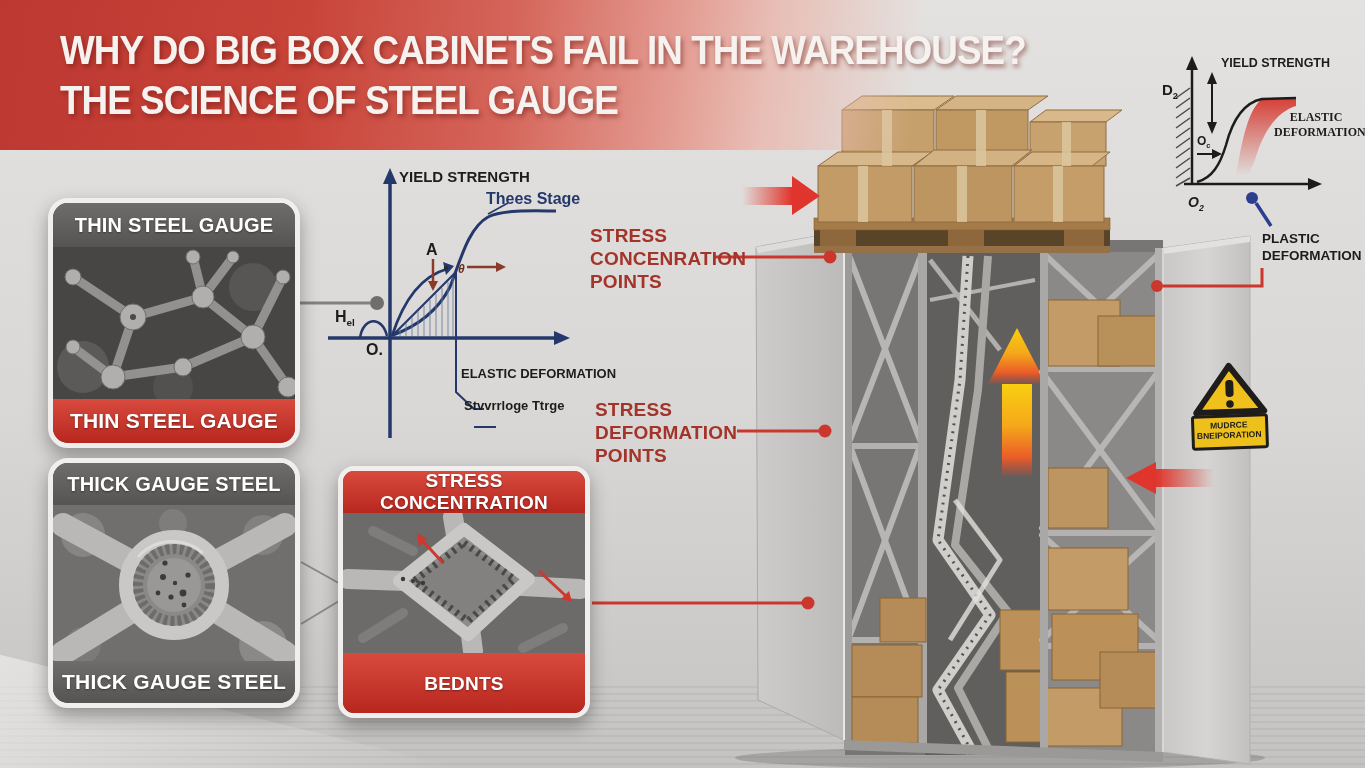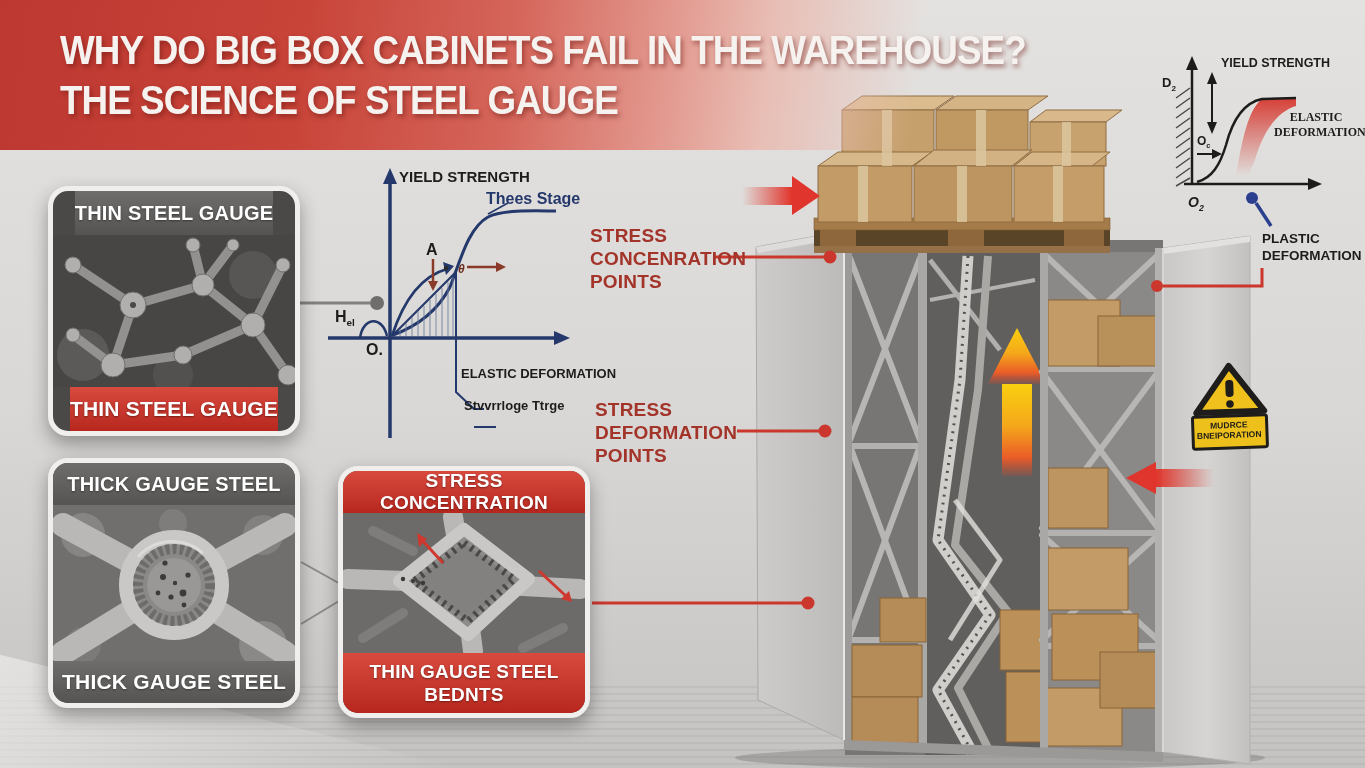--- a/index.html
+++ b/index.html
@@ -283,21 +283,21 @@
       <rect x="1192" y="416" width="74" height="32" rx="2" fill="#eec01b" stroke="#1e1d1b" stroke-width="3"></rect>
     </g>
   </svg>
 
   <div class="abs banner"></div>
   <div class="abs title">
     <div>WHY DO BIG BOX CABINETS FAIL IN THE WAREHOUSE?</div>
     <div>THE SCIENCE OF STEEL GAUGE</div>
   </div>
 
-  <div class="abs panel" style="left:48px;top:186px;width:242px;height:240px;align-items:center;">
+  <div class="abs panel" style="left:48px;top:198px;width:242px;height:240px;">
     <div class="bar gray" style="height:44px;font-size:20px;">THIN STEEL GAUGE</div>
     <div class="pimg">
       <svg viewBox="0 0 242 152" preserveAspectRatio="none">
         <rect width="242" height="152" fill="#474645"></rect>
         <circle cx="30" cy="120" r="26" fill="#5b5a58"></circle>
           <circle cx="200" cy="40" r="24" fill="#575654"></circle>
           <circle cx="120" cy="140" r="20" fill="#525150"></circle>
         <g stroke="#979694" stroke-width="9" stroke-linecap="round" opacity=".95">
           <line x1="20" y1="30" x2="80" y2="70"></line>
             <line x1="80" y1="70" x2="60" y2="130"></line>
@@ -358,21 +358,21 @@
             <circle cx="122" cy="78" r="2.2"></circle>
           <circle cx="112" cy="58" r="2.6"></circle>
             <circle cx="131" cy="100" r="2.4"></circle>
         </g>
         <path d="M85,52 A46 46 0 0 1 150,48" stroke="#e8e7e5" stroke-width="3" fill="none" opacity=".6"></path>
       </svg>
     </div>
     <div class="bar gray" style="height:42px;font-size:21px;">THICK GAUGE STEEL</div>
   </div>
 
-  <div class="abs panel" style="left:338px;top:466px;width:242px;height:242px;">
+  <div class="abs panel" style="left:338px;top:466px;width:242px;height:242px;border-radius:16px;">
     <div class="bar red" style="height:42px;font-size:19px;">STRESS CONCENTRATION</div>
     <div class="pimg">
       <svg viewBox="0 0 242 140" preserveAspectRatio="none">
         <rect width="242" height="140" fill="#6c6b69"></rect>
         <g stroke="#7e7d7b" stroke-width="10" stroke-linecap="round">
           <line x1="20" y1="125" x2="60" y2="100"></line>
             <line x1="180" y1="135" x2="220" y2="115"></line>
             <line x1="30" y1="18" x2="70" y2="38"></line>
         </g>
         <g stroke="#b9b8b6" stroke-width="20" stroke-linecap="round">
@@ -390,21 +390,20 @@
           </g>
         <g stroke="#cf382e" stroke-width="3">
           <line x1="100" y1="50" x2="78" y2="26"></line>
             <line x1="196" y1="58" x2="224" y2="84"></line>
         </g>
         <polygon points="74,20 84,26 76,34" fill="#cf382e"></polygon>
         <polygon points="229,89 218,86 226,78" fill="#cf382e"></polygon>
       </svg>
     </div>
     <div class="bar red" style="height:60px;font-size:19px;line-height:23px;flex-direction:column;">
-      <div>THIN GAUGE STEEL</div>
       <div>BEDNTS</div>
     </div>
   </div>
 
   <div class="abs callout" style="left:590px;top:224px;">
     <div>STRESS</div>
     <div>CONCENRATION</div>
     <div>POINTS</div>
   </div>
   <div class="abs callout" style="left:595px;top:398px;">
@@ -416,21 +415,21 @@
   <div class="abs lbl" style="left:399px;top:168px;font-size:15px;">YIELD STRENGTH</div>
   <div class="abs lbl navy" style="left:486px;top:190px;font-size:16px;font-weight:600;">Thees Stage</div>
   <div class="abs lbl" style="left:426px;top:241px;font-size:16px;">A</div>
   <div class="abs lbl" style="left:458px;top:262px;font-size:12px;color:#6a2f1f;font-style:italic;font-weight:600;">θ</div>
   <div class="abs lbl" style="left:335px;top:308px;font-size:16px;"><span>H</span><sub>el</sub></div>
   <div class="abs lbl" style="left:366px;top:341px;font-size:16px;">O.</div>
   <div class="abs lbl" style="left:461px;top:342px;font-size:13px;margin-top:24px;">ELASTIC DEFORMATION</div>
   <div class="abs lbl" style="left:464px;top:398px;font-size:13px;font-weight:600;">Stvvrrloge Ttrge</div>
 
   <div class="abs lbl" style="left:1221px;top:56px;font-size:12.5px;">YIELD STRENGTH</div>
-  <div class="abs lbl" style="left:1162px;top:75px;font-size:13px;"><span>D</span><sub>2</sub></div>
+  <div class="abs lbl" style="left:1162px;top:81px;font-size:15px;"><span>D</span><sub>2</sub></div>
   <div class="abs lbl" style="left:1197px;top:134px;font-size:12px;"><span>O</span><sub>c</sub></div>
   <div class="abs lbl" style="left:1188px;top:194px;font-size:14px;font-style:italic;"><span>O</span><sub>2</sub></div>
   <div class="abs lbl" style="left:1274px;top:110px;width:84px;font-size:12px;text-align:center;line-height:15px;font-family:Liberation Serif, serif;">
     <div>ELASTIC</div>
     <div>DEFORMATION</div>
   </div>
   <div class="abs lbl" style="left:1262px;top:230px;font-size:13.5px;line-height:17px;">
     <div>PLASTIC</div>
     <div>DEFORMATION</div>
   </div>

